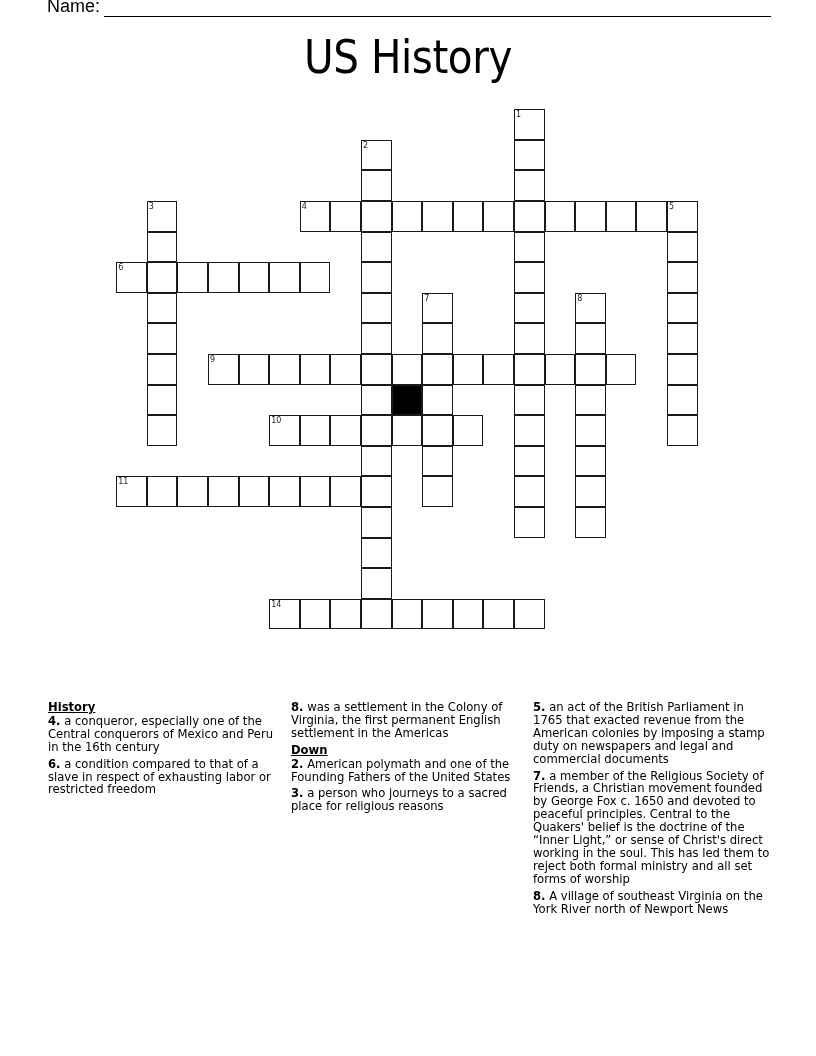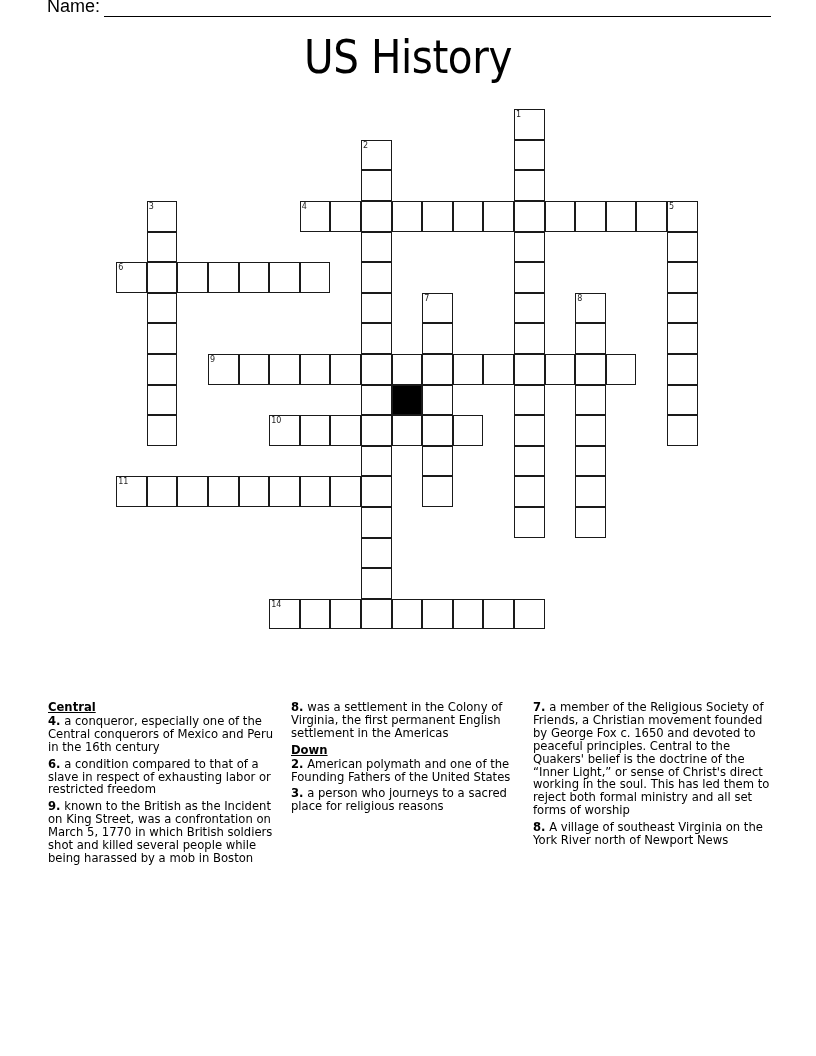--- a/index.html
+++ b/index.html
@@ -159,29 +159,29 @@
     <div class="cell" style="left: 331.2px; top: 599.6px;"></div>
     <div class="cell" style="left: 392.4px; top: 599.6px;"></div>
     <div class="cell" style="left: 423px; top: 599.6px;"></div>
     <div class="cell" style="left: 453.6px; top: 599.6px;"></div>
     <div class="cell" style="left: 484.2px; top: 599.6px;"></div>
     <div class="cell" style="left: 514.8px; top: 599.6px;"></div>
     <div class="cell black" style="left: 392.4px; top: 385.4px;"></div>
   </div>
 
 <div class="clues col1">
-  <div class="head">Central</div>
+  <div class="head">History</div>
   <div class="clue"><b>4.</b> <span>a conqueror, especially one of the Central conquerors of Mexico and Peru in the 16th century</span></div>
   <div class="clue"><b>6.</b> <span>a condition compared to that of a slave in respect of exhausting labor or restricted freedom</span></div>
-  <div class="clue"><b>9.</b> <span>known to the British as the Incident on King Street, was a confrontation on March 5, 1770 in which British soldiers shot and killed several people while being harassed by a mob in Boston</span></div>
 </div>
 
 <div class="clues col2">
   <div class="clue"><b>8.</b> <span>was a settlement in the Colony of Virginia, the first permanent English settlement in the Americas</span></div>
   <div class="head">Down</div>
   <div class="clue"><b>2.</b> <span>American polymath and one of the Founding Fathers of the United States</span></div>
   <div class="clue"><b>3.</b> <span>a person who journeys to a sacred place for religious reasons</span></div>
 </div>
 
 <div class="clues col3">
+  <div class="clue"><b>5.</b> <span>an act of the British Parliament in 1765 that exacted revenue from the American colonies by imposing a stamp duty on newspapers and legal and commercial documents</span></div>
   <div class="clue"><b>7.</b> <span>a member of the Religious Society of Friends, a Christian movement founded by George Fox c. 1650 and devoted to peaceful principles. Central to the Quakers' belief is the doctrine of the “Inner Light,” or sense of Christ's direct working in the soul. This has led them to reject both formal ministry and all set forms of worship</span></div>
   <div class="clue"><b>8.</b> <span>A village of southeast Virginia on the York River north of Newport News</span></div>
 </div>
 
 </body></html>

